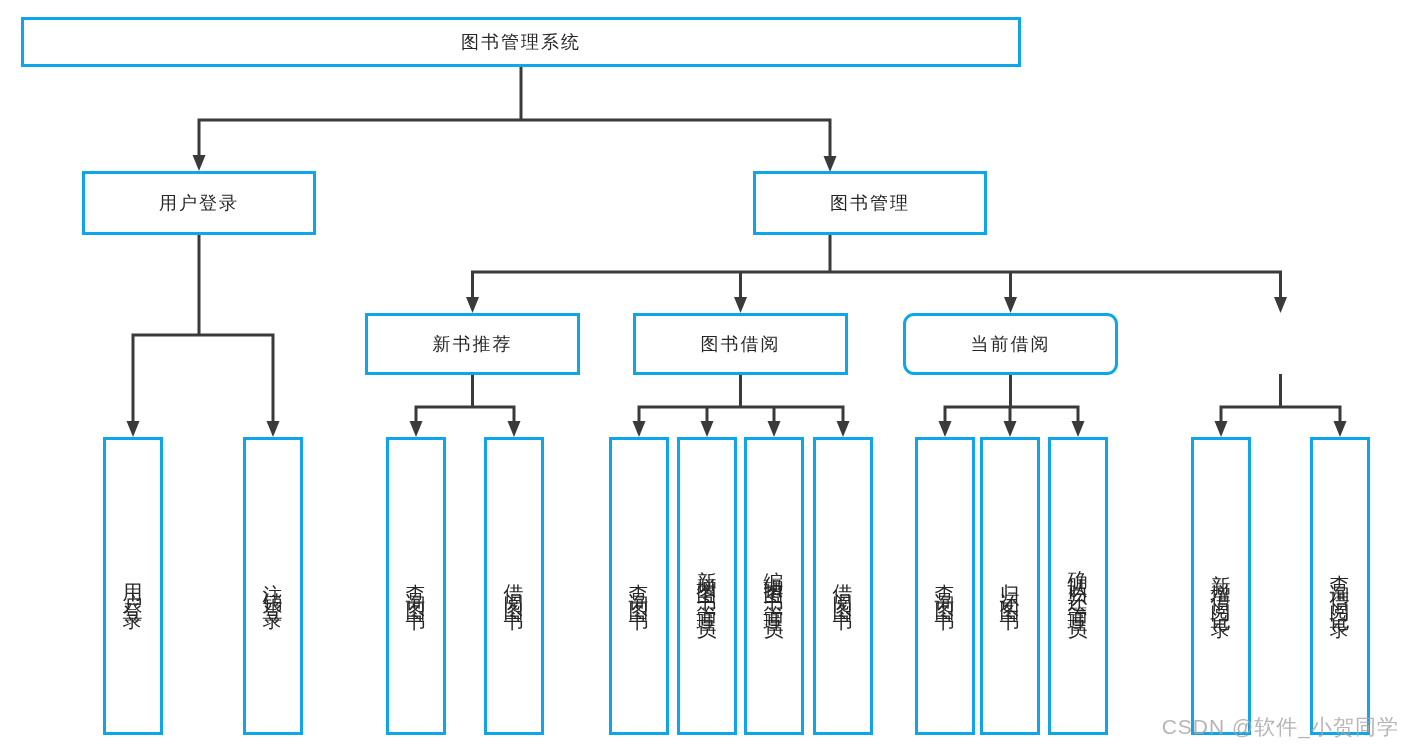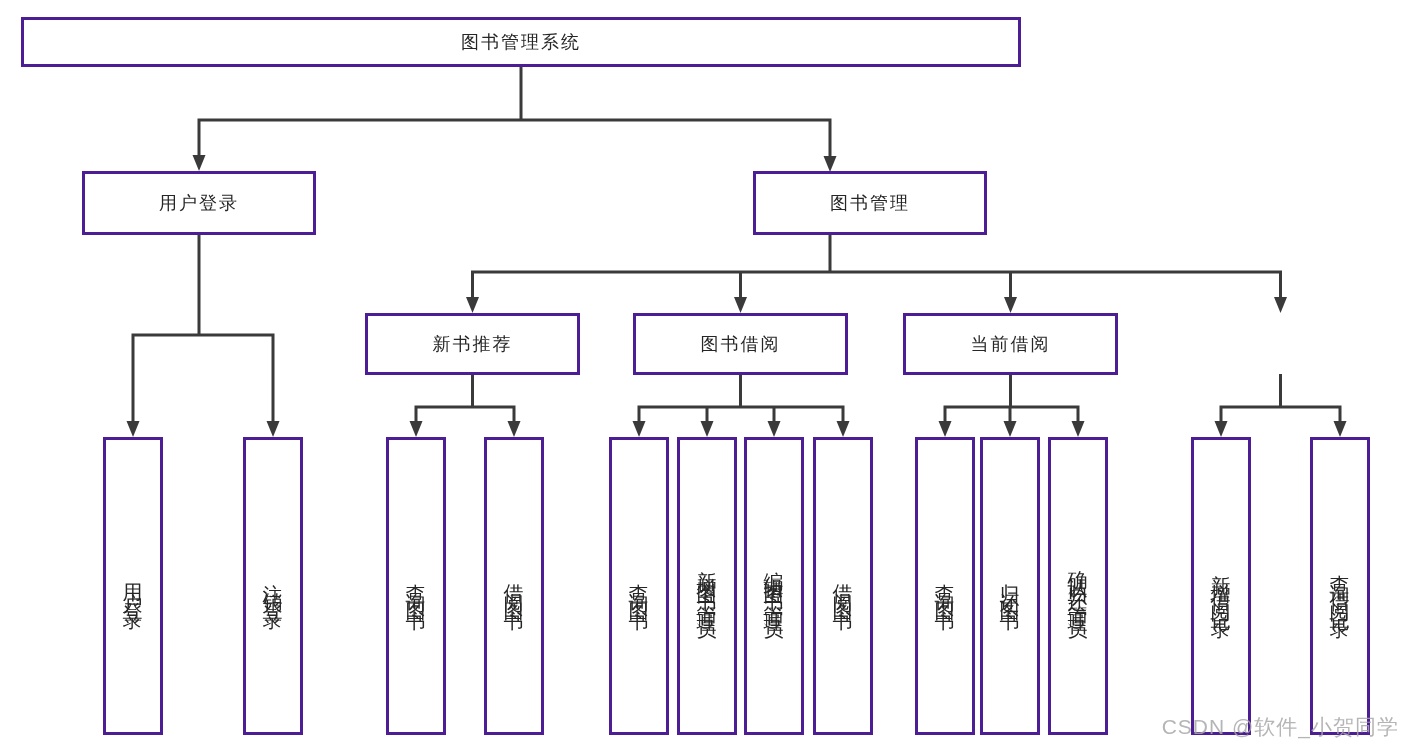--- a/index.html
+++ b/index.html
@@ -15,21 +15,21 @@
   #connectors {
     position: absolute;
     left: 0; top: 0;
     width: 1405px; height: 747px;
     pointer-events: none;
   }
   .node {
     position: absolute;
     box-sizing: border-box;
     background: #ffffff;
-    border: 3px solid #4c1d95;
+    border: 3px solid #0ea5e9;
     display: flex;
     align-items: center;
     justify-content: center;
     z-index: 2;
   }
   .h-node span {
     font-size: 18px;
     letter-spacing: 2px;
     white-space: nowrap;
   }
@@ -127,21 +127,21 @@
   <div class="node h-node" style="left:713px; top:171px; width:234px; height:64px;margin-left:40px;">
     <span>图书管理</span>
   </div>
 
   <div class="node h-node" style="left:633px; top:313px; width:215px; height:62px;">
     <span>图书借阅</span>
   </div>
   <div class="node h-node" style="left:365px; top:313px; width:215px; height:62px;">
     <span>新书推荐</span>
   </div>
-  <div class="node h-node" style="left:903px; top:313px; width:215px; height:62px;">
+  <div class="node h-node" style="left:903px; top:313px; width:215px; height:62px;border-radius:11px;">
     <span>当前借阅</span>
   </div>
 
   <div class="node v-node" style="left:103px; top:437px; width:60px; height:298px;">
     <span>用户登录</span>
   </div>
   <div class="node v-node" style="left:243px; top:437px; width:60px; height:298px;">
     <span>注销登录</span>
   </div>
 

